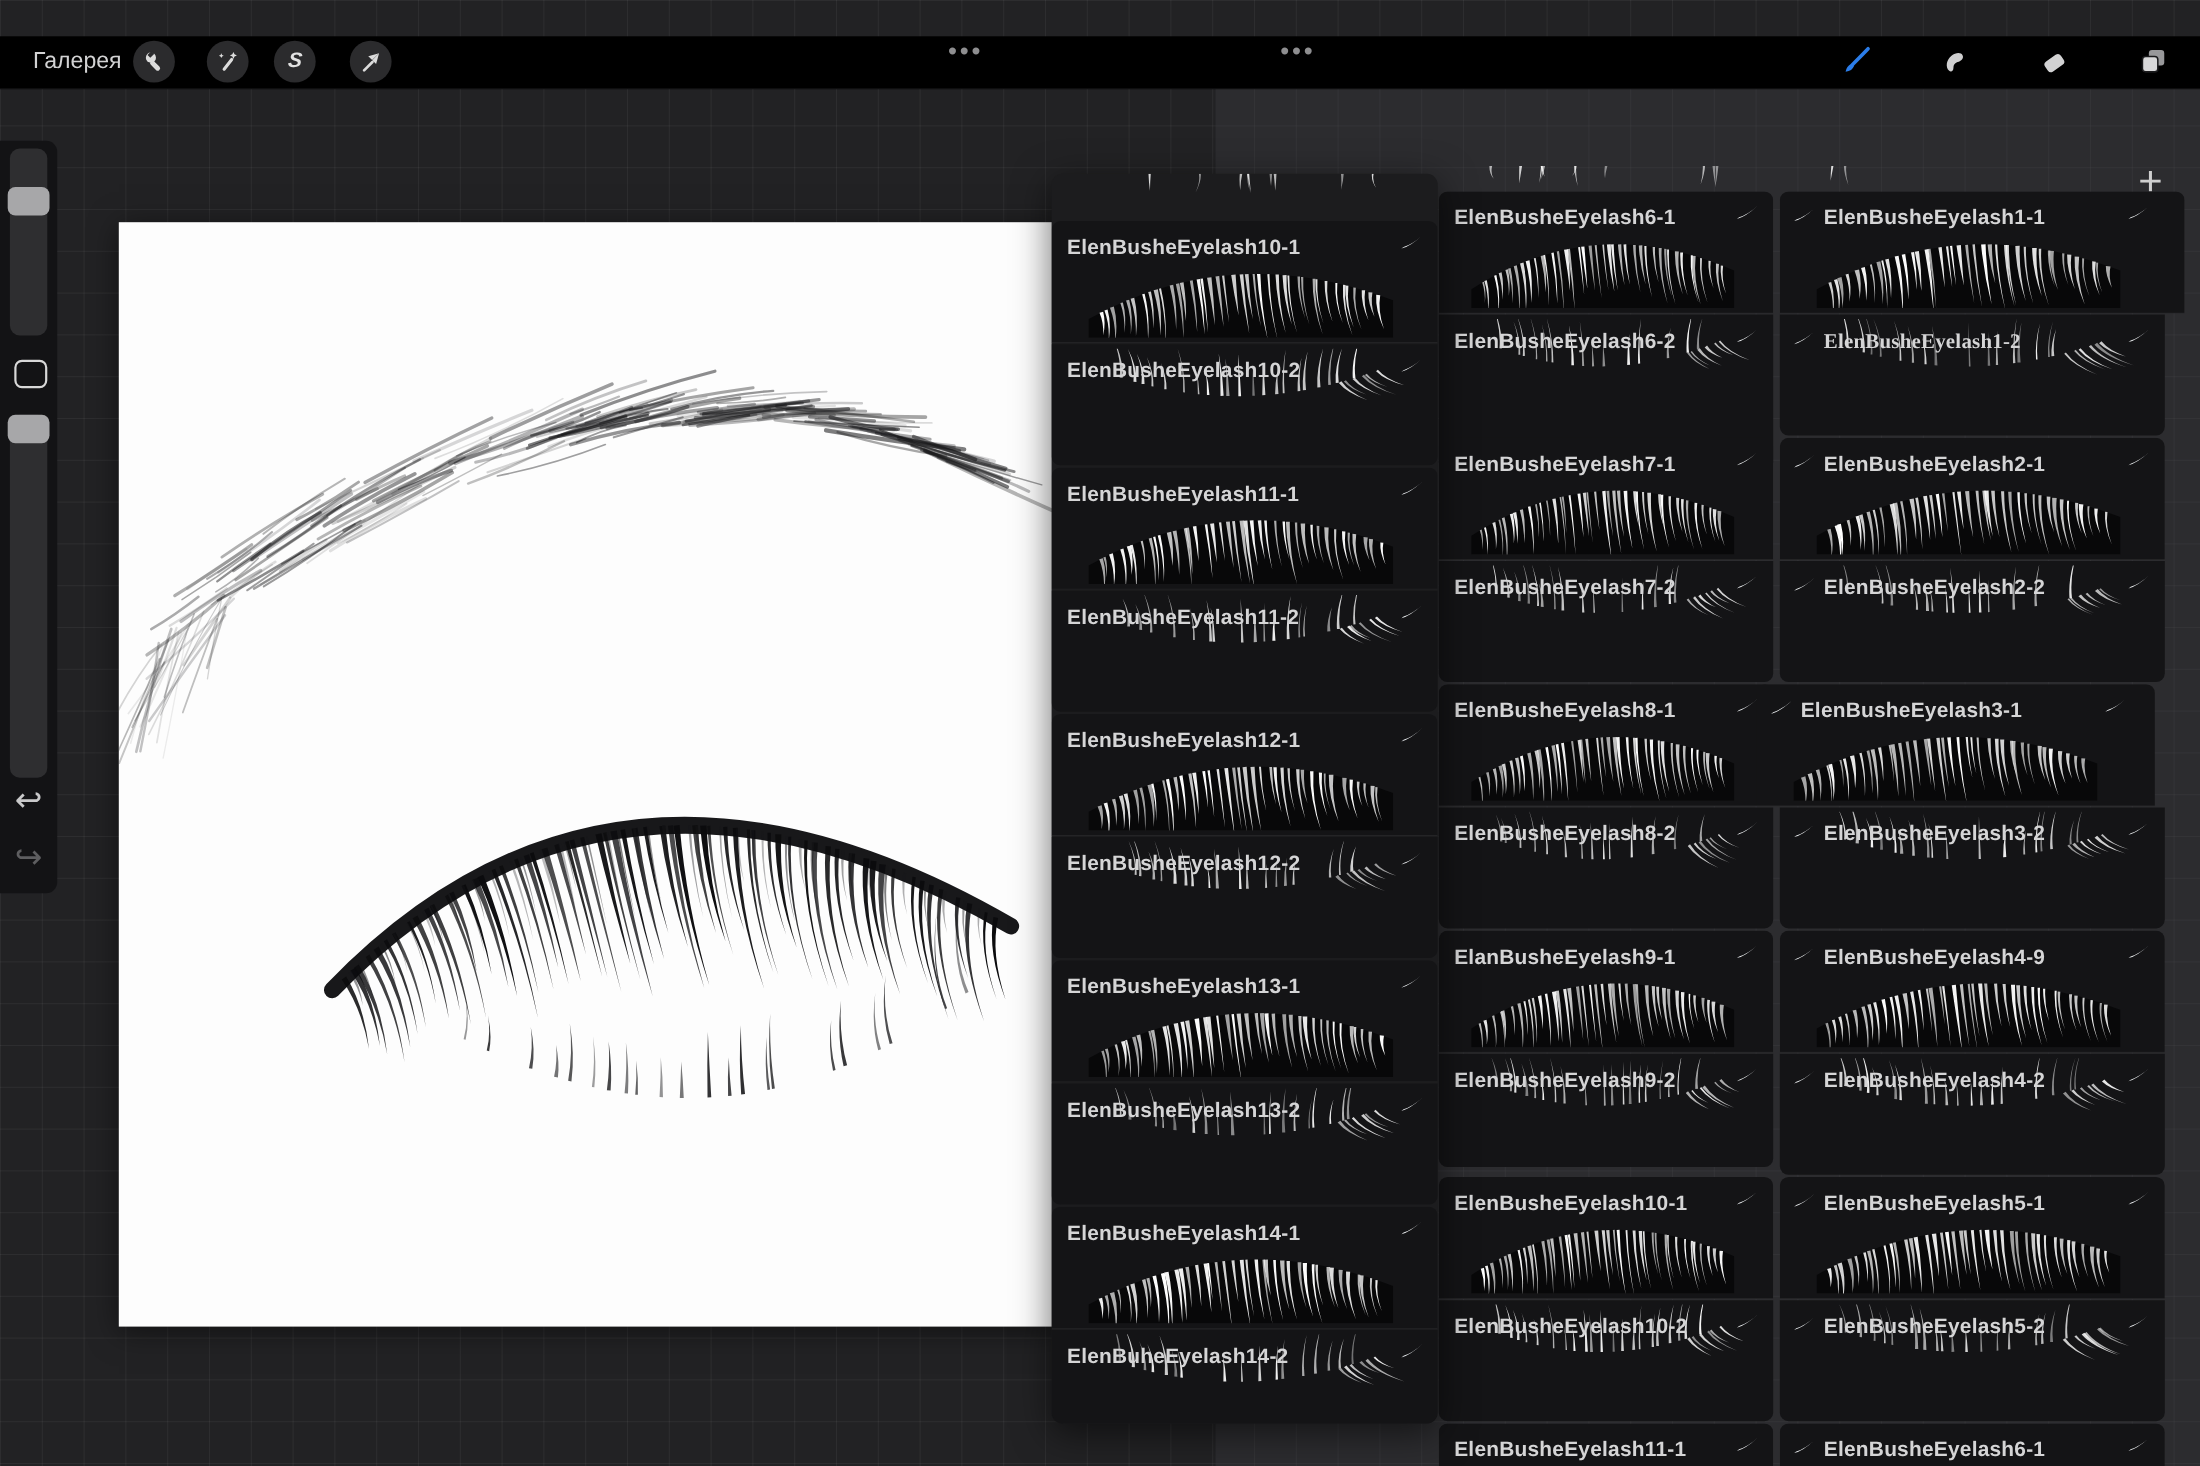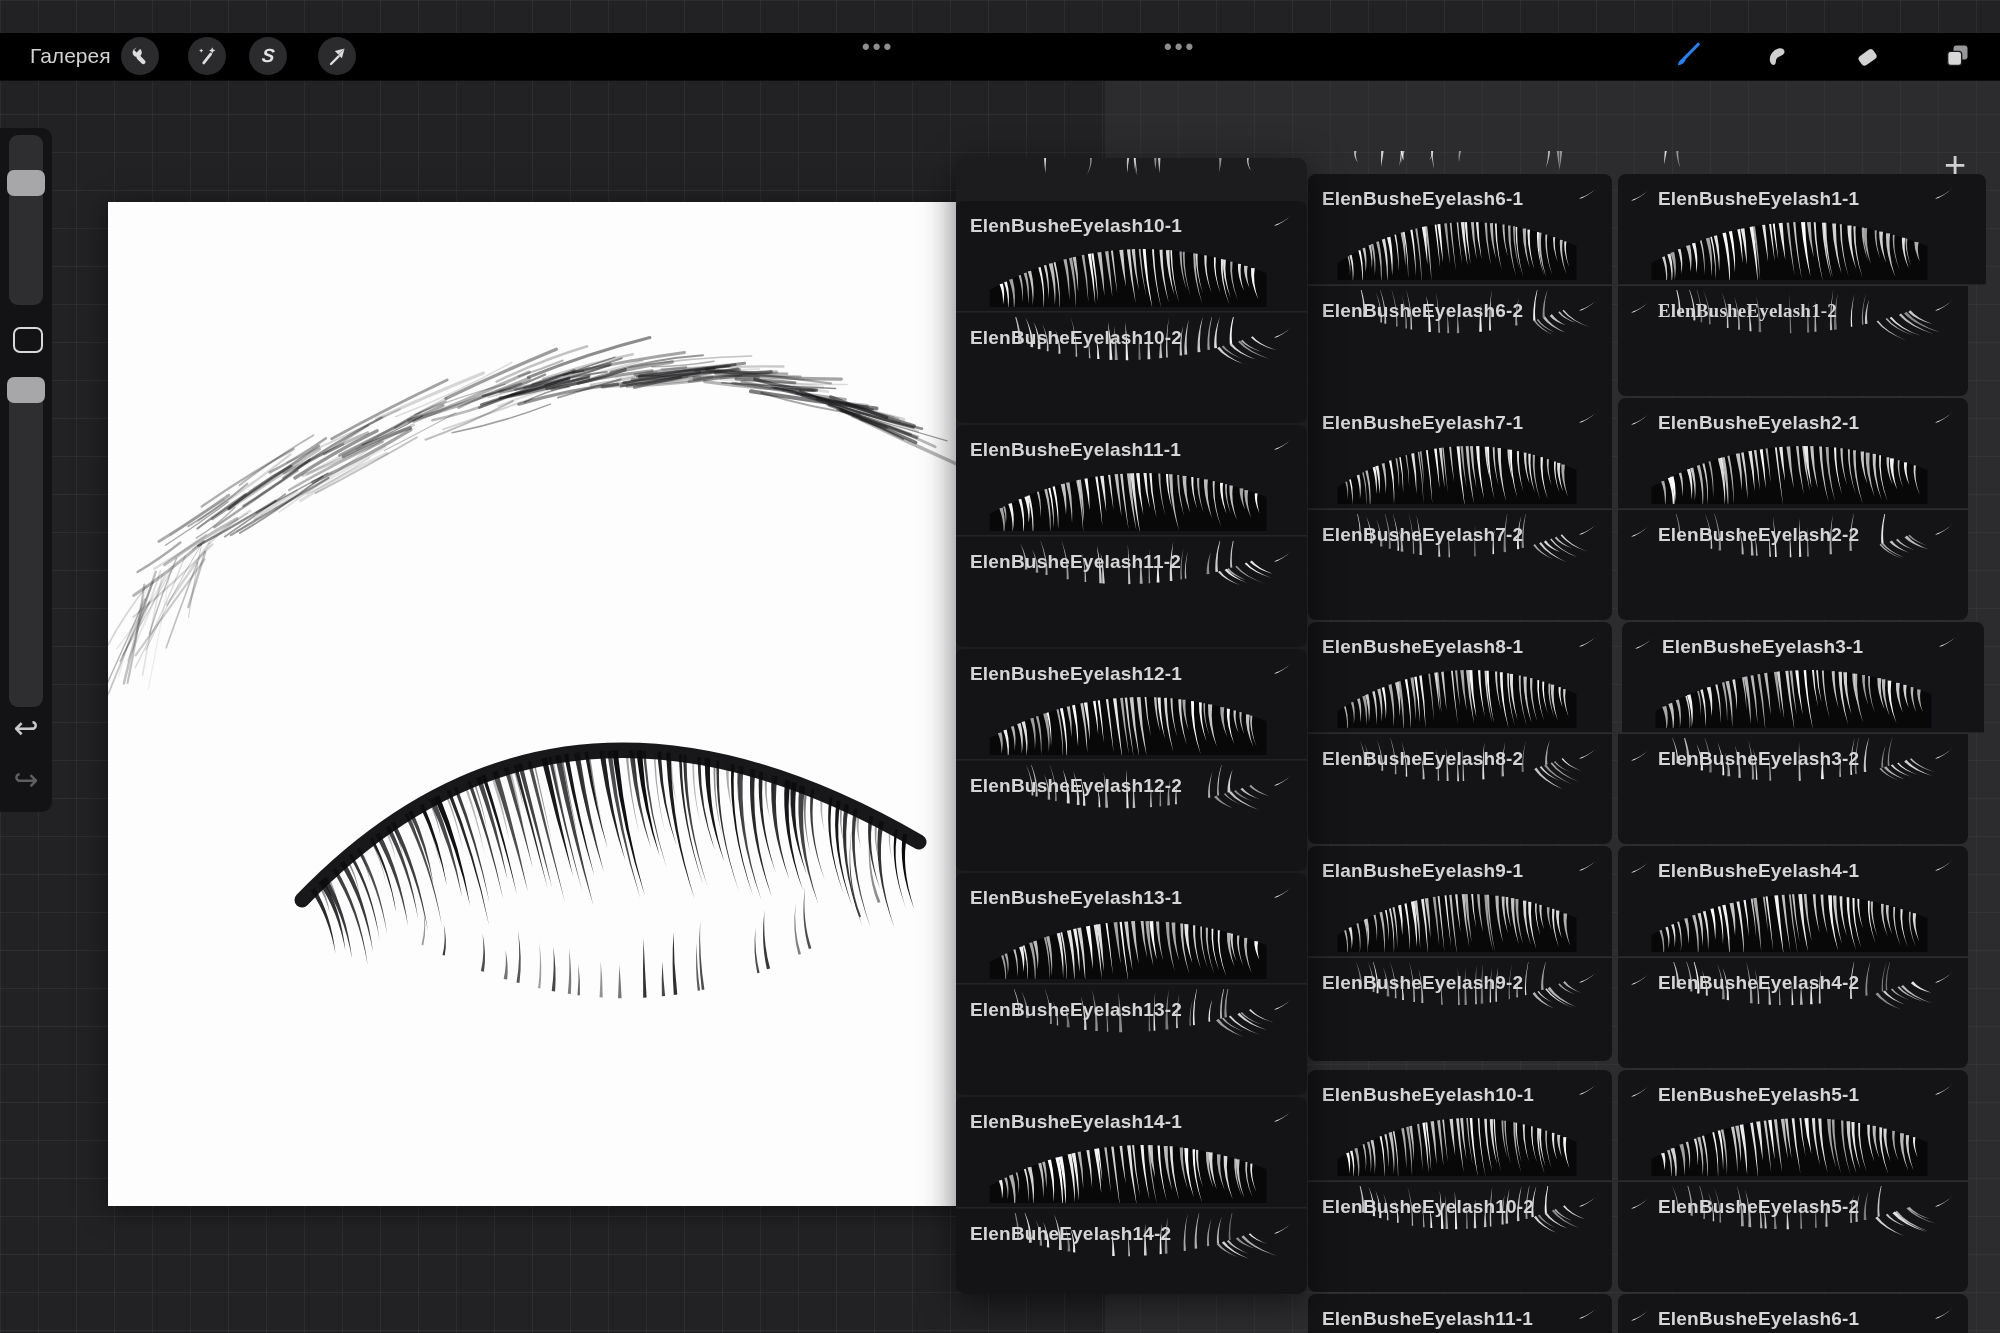--- a/index.html
+++ b/index.html
@@ -984,21 +984,21 @@
           <path d="M252.4 19.5 Q257.4 25.9 268.6 30.0 Q256.6 26.5 251.2 20.5 Z" fill="#ffffff" opacity="0.54"></path>
         </svg>
         <span class="lbl">ElenBusheEyelash2-2</span>
         <svg viewBox="0 0 22 14" width="22" height="14" class="sw" style="left: 12px; top: 14px;">
           <path d="M1 13 Q9 11 20 1 Q11 9 3 11.5 Z" fill="#eceff1"></path>
         </svg>
         <svg viewBox="0 0 22 14" width="22" height="14" class="sw" style="left: 316px; top: 12px;">
           <path d="M1 13 Q9 11 20 1 Q11 9 3 11.5 Z" fill="#eceff1"></path>
         </svg>
       </div>
-      <div class="cell pair-top indent" style="left: 517px; top: 575px; width: 326px; height: 110px; padding-left: 36px;">
+      <div class="cell pair-top indent" style="left: 492px; top: 575px; width: 326px; height: 110px; padding-left: 36px;">
         <svg viewBox="0 0 300 96" class="prev" width="342" height="102" preserveAspectRatio="none">
           <path d="M26,80 Q140,12 268,64 L268 96 L26 96 Z" fill="rgba(5,5,6,.8)"></path>
           <path d="M35.3 75.1 Q37.9 85.6 35.4 99.0 Q35.8 86.3 31.8 76.2 Z" fill="#ffffff" opacity="0.64"></path>
           <path d="M40.5 72.2 Q43.6 84.5 41.0 99.7 Q41.6 85.1 37.1 73.3 Z" fill="#ffffff" opacity="0.74"></path>
           <path d="M46.4 69.1 Q49.5 81.3 47.2 96.1 Q47.8 81.8 43.6 69.9 Z" fill="#ffffff" opacity="0.68"></path>
           <path d="M53.4 65.6 Q57.7 81.6 55.7 100.4 Q56.8 81.8 52.0 66.0 Z" fill="#ffffff" opacity="0.83"></path>
           <path d="M56.6 64.3 Q60.0 78.7 57.7 95.7 Q58.1 79.2 53.5 65.2 Z" fill="#ffffff" opacity="0.96"></path>
           <path d="M64.0 60.9 Q66.6 72.1 65.3 84.9 Q65.7 72.4 62.4 61.4 Z" fill="#ffffff" opacity="0.60"></path>
           <path d="M67.4 59.6 Q71.3 76.7 69.6 96.1 Q70.0 77.1 65.2 60.2 Z" fill="#ffffff" opacity="0.91"></path>
           <path d="M74.2 57.1 Q76.7 70.4 75.0 85.2 Q74.7 70.8 70.8 57.9 Z" fill="#ffffff" opacity="0.90"></path>
@@ -1115,21 +1115,21 @@
           <path d="M208.2 46.0 Q207.4 59.5 211.4 73.9 Q206.3 59.5 206.4 45.9 Z" fill="#ffffff" opacity="0.93"></path>
           <path d="M217.3 47.8 Q216.0 67.0 222.4 88.0 Q215.0 67.0 215.7 47.8 Z" fill="#ffffff" opacity="0.95"></path>
           <path d="M220.2 48.5 Q218.9 64.0 224.0 81.1 Q217.7 64.0 218.1 48.4 Z" fill="#ffffff" opacity="0.72"></path>
           <path d="M229.6 50.8 Q228.1 65.5 233.2 82.0 Q226.7 65.4 227.2 50.6 Z" fill="#ffffff" opacity="0.77"></path>
           <path d="M234.1 52.0 Q232.6 64.8 237.0 79.4 Q231.0 64.7 231.4 51.8 Z" fill="#ffffff" opacity="0.76"></path>
           <path d="M239.6 53.7 Q237.8 71.0 244.6 91.0 Q236.8 71.0 238.0 53.6 Z" fill="#ffffff" opacity="0.79"></path>
           <path d="M246.2 55.8 Q244.2 72.4 250.9 92.0 Q243.1 72.3 244.3 55.6 Z" fill="#ffffff" opacity="0.91"></path>
           <path d="M253.4 58.2 Q251.4 73.4 257.8 91.5 Q250.4 73.3 251.7 58.1 Z" fill="#ffffff" opacity="0.63"></path>
           <path d="M258.0 59.7 Q256.0 71.8 260.7 86.3 Q254.3 71.6 255.1 59.4 Z" fill="#ffffff" opacity="0.85"></path>
         </svg>
-        <span class="lbl">ElenBusheEyelash4-1</span>
+        <span class="lbl">ElenBusheEyelash4-9</span>
         <svg viewBox="0 0 22 14" width="22" height="14" class="sw" style="left: 12px; top: 14px;">
           <path d="M1 13 Q9 11 20 1 Q11 9 3 11.5 Z" fill="#eceff1"></path>
         </svg>
         <svg viewBox="0 0 22 14" width="22" height="14" class="sw" style="left: 316px; top: 12px;">
           <path d="M1 13 Q9 11 20 1 Q11 9 3 11.5 Z" fill="#eceff1"></path>
         </svg>
       </div>
       <div class="cell pair-bot indent" style="left: 513px; top: 911px; width: 350px; height: 110px;">
         <svg viewBox="0 0 300 96" class="prev" width="342" height="102" preserveAspectRatio="none">
           <path d="M47.8 23.7 Q49.4 9.5 42.1 -8.0 Q50.7 9.6 50.1 23.9 Z" fill="#ffffff" opacity="0.76"></path>

